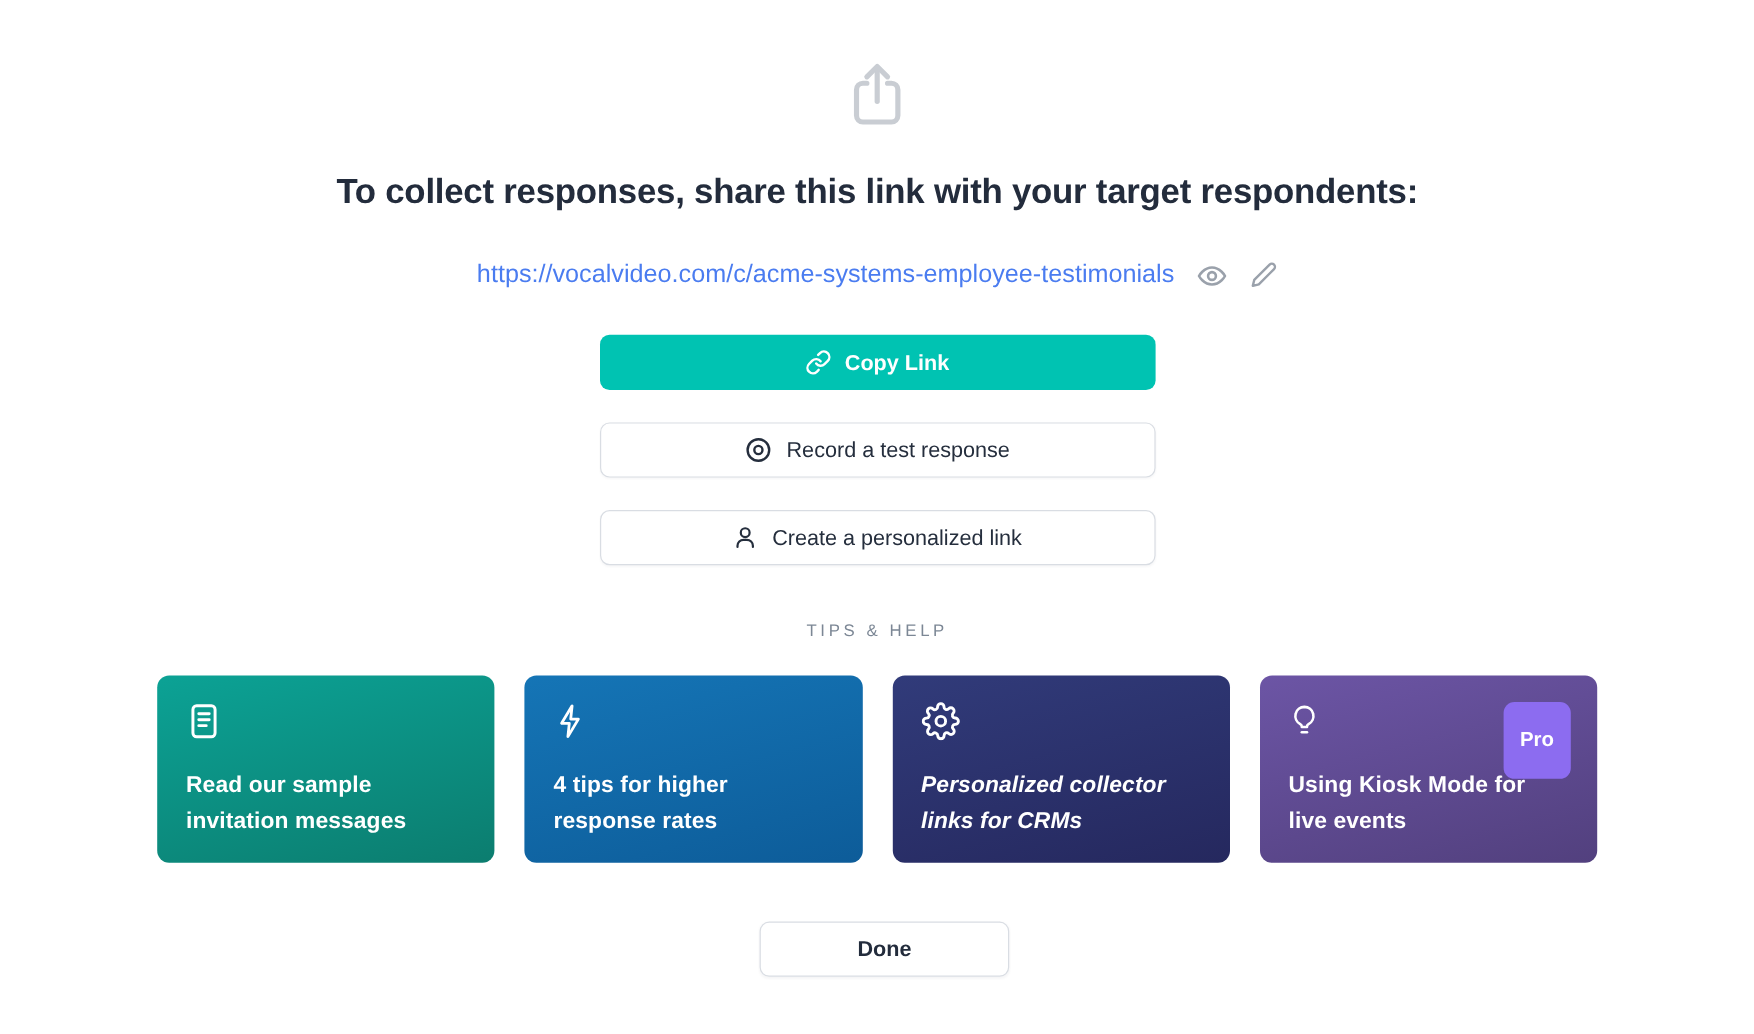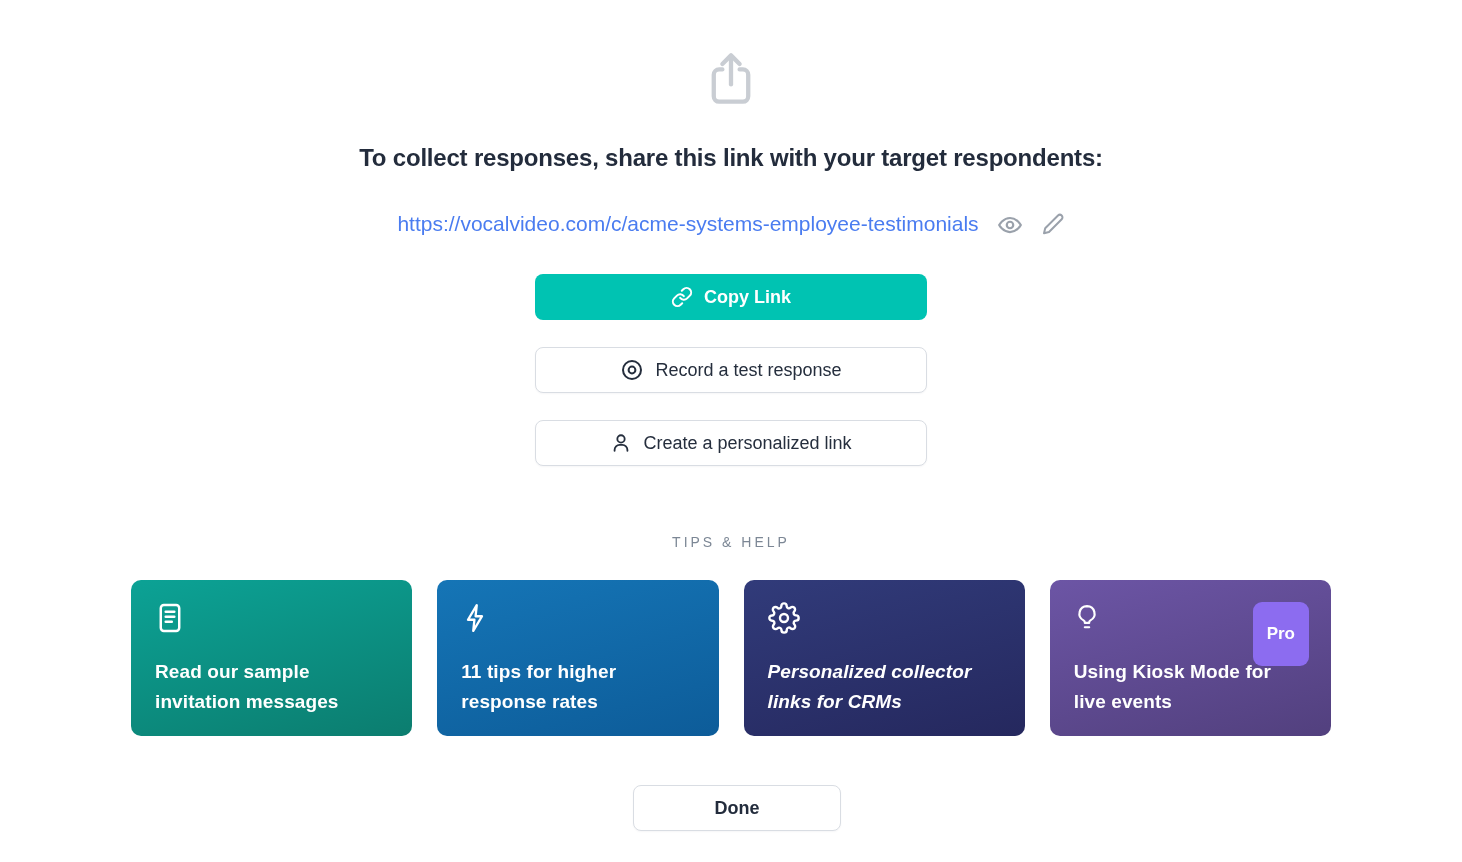--- a/index.html
+++ b/index.html
@@ -10,57 +10,57 @@
     color: #252e3d;
     position: relative;
     overflow: hidden;
   }
   .dialog { width: 100%; padding-top: 50px; text-align: center; }
 
   .share-icon-wrap { display: flex; justify-content: center; margin-bottom: 38px; }
   .share-icon-wrap svg { width: 52px; height: 56px; stroke: #c9cdd3; }
 
   h1.title {
-    font-size: 24px; font-weight: 700; color: #232c3c;
+    font-size: 29px; font-weight: 700; color: #232c3c;
     letter-spacing: -0.2px; margin-bottom: 40px; margin-top: 30px;
   }
 
   .link-row {
     display: flex; align-items: flex-start; justify-content: center;
     gap: 18px; margin-bottom: 36px;
   }
   .share-url {
     font-size: 21px; text-decoration: none; font-weight: 400;
   }
   .link-row .icon-btn {
     background: none; border: none; cursor: pointer; padding: 0;
     display: flex; align-items: center;
   }
   .link-row .icon-btn svg { stroke: #9aa1ab; }
 
   .btn-stack { display: flex; flex-direction: column; align-items: center; gap: 27px; }
   .btn {
-    width: 392px; height: 46px; border-radius: 8px;
+    width: 463px; height: 46px; border-radius: 8px;
     display: flex; align-items: center; justify-content: center; gap: 11px;
     font-family: "Liberation Sans", sans-serif;
     font-size: 18px; cursor: pointer;
   }
   .btn-primary {
     border: none; color: #ffffff; font-weight: 700;
   }
   .btn-primary svg { stroke: #ffffff; }
   .btn-outline {
     background: #ffffff; border: 1px solid #d9dde3; color: #252e3d;
     font-weight: 500;
     box-shadow: 0 1px 2px rgba(20,30,50,0.04);
   }
   .btn-outline svg { stroke: #252e3d; }
 
   .tips-heading {
-    margin-top: 68px; margin-bottom: 30px;
+    margin-top: 46px; margin-bottom: 30px;
     font-size: 14px; font-weight: 500; letter-spacing: 3px;
     color: #7c8795; text-transform: uppercase;
   }
 
   .cards {
     width: 1200px; margin: 0 auto;
     display: flex; gap: 25px;
   }
   .card {
     flex: 1; height: 156px; border-radius: 10px;
@@ -171,21 +171,21 @@
       </span>
       <div class="card-label">Read our sample invitation messages</div>
     </div>
 
     <div class="card" style="background: linear-gradient(165deg, rgb(21, 117, 182) 0%, rgb(13, 92, 153) 100%);">
       <span style="display:flex">
         <svg width="28" height="32" viewBox="0 0 24 26" fill="none" stroke-width="2" stroke-linecap="round" stroke-linejoin="round">
           <path d="M13.5 2 6 14.5h5.5L10.5 24 18 11.5h-5.5L13.5 2z"></path>
         </svg>
       </span>
-      <div class="card-label">11 tips for higher response rates</div>
+      <div class="card-label">4 tips for higher response rates</div>
     </div>
 
     <div class="card" style="background: linear-gradient(165deg, rgb(49, 59, 122) 0%, rgb(37, 40, 94) 100%); font-style: italic;">
       <span style="display:flex">
         <svg width="32" height="32" viewBox="0 0 24 24" fill="none" stroke-width="1.8" stroke-linecap="round" stroke-linejoin="round">
           <circle cx="12" cy="12" r="3"></circle>
           <path d="M19.4 15a1.65 1.65 0 0 0 .33 1.82l.06.06a2 2 0 0 1 0 2.83 2 2 0 0 1-2.83 0l-.06-.06a1.65 1.65 0 0 0-1.82-.33 1.65 1.65 0 0 0-1 1.51V21a2 2 0 0 1-2 2 2 2 0 0 1-2-2v-.09A1.65 1.65 0 0 0 9 19.4a1.65 1.65 0 0 0-1.82.33l-.06.06a2 2 0 0 1-2.83 0 2 2 0 0 1 0-2.83l.06-.06a1.65 1.65 0 0 0 .33-1.82 1.65 1.65 0 0 0-1.51-1H3a2 2 0 0 1-2-2 2 2 0 0 1 2-2h.09A1.65 1.65 0 0 0 4.6 9a1.65 1.65 0 0 0-.33-1.82l-.06-.06a2 2 0 0 1 0-2.83 2 2 0 0 1 2.83 0l.06.06a1.65 1.65 0 0 0 1.82.33H9a1.65 1.65 0 0 0 1-1.51V3a2 2 0 0 1 2-2 2 2 0 0 1 2 2v.09a1.65 1.65 0 0 0 1 1.51 1.65 1.65 0 0 0 1.82-.33l.06-.06a2 2 0 0 1 2.83 0 2 2 0 0 1 0 2.83l-.06.06a1.65 1.65 0 0 0-.33 1.82V9a1.65 1.65 0 0 0 1.51 1H21a2 2 0 0 1 2 2 2 2 0 0 1-2 2h-.09a1.65 1.65 0 0 0-1.51 1z"></path>
         </svg>
       </span>
       <div class="card-label">Personalized collector links for CRMs</div>

